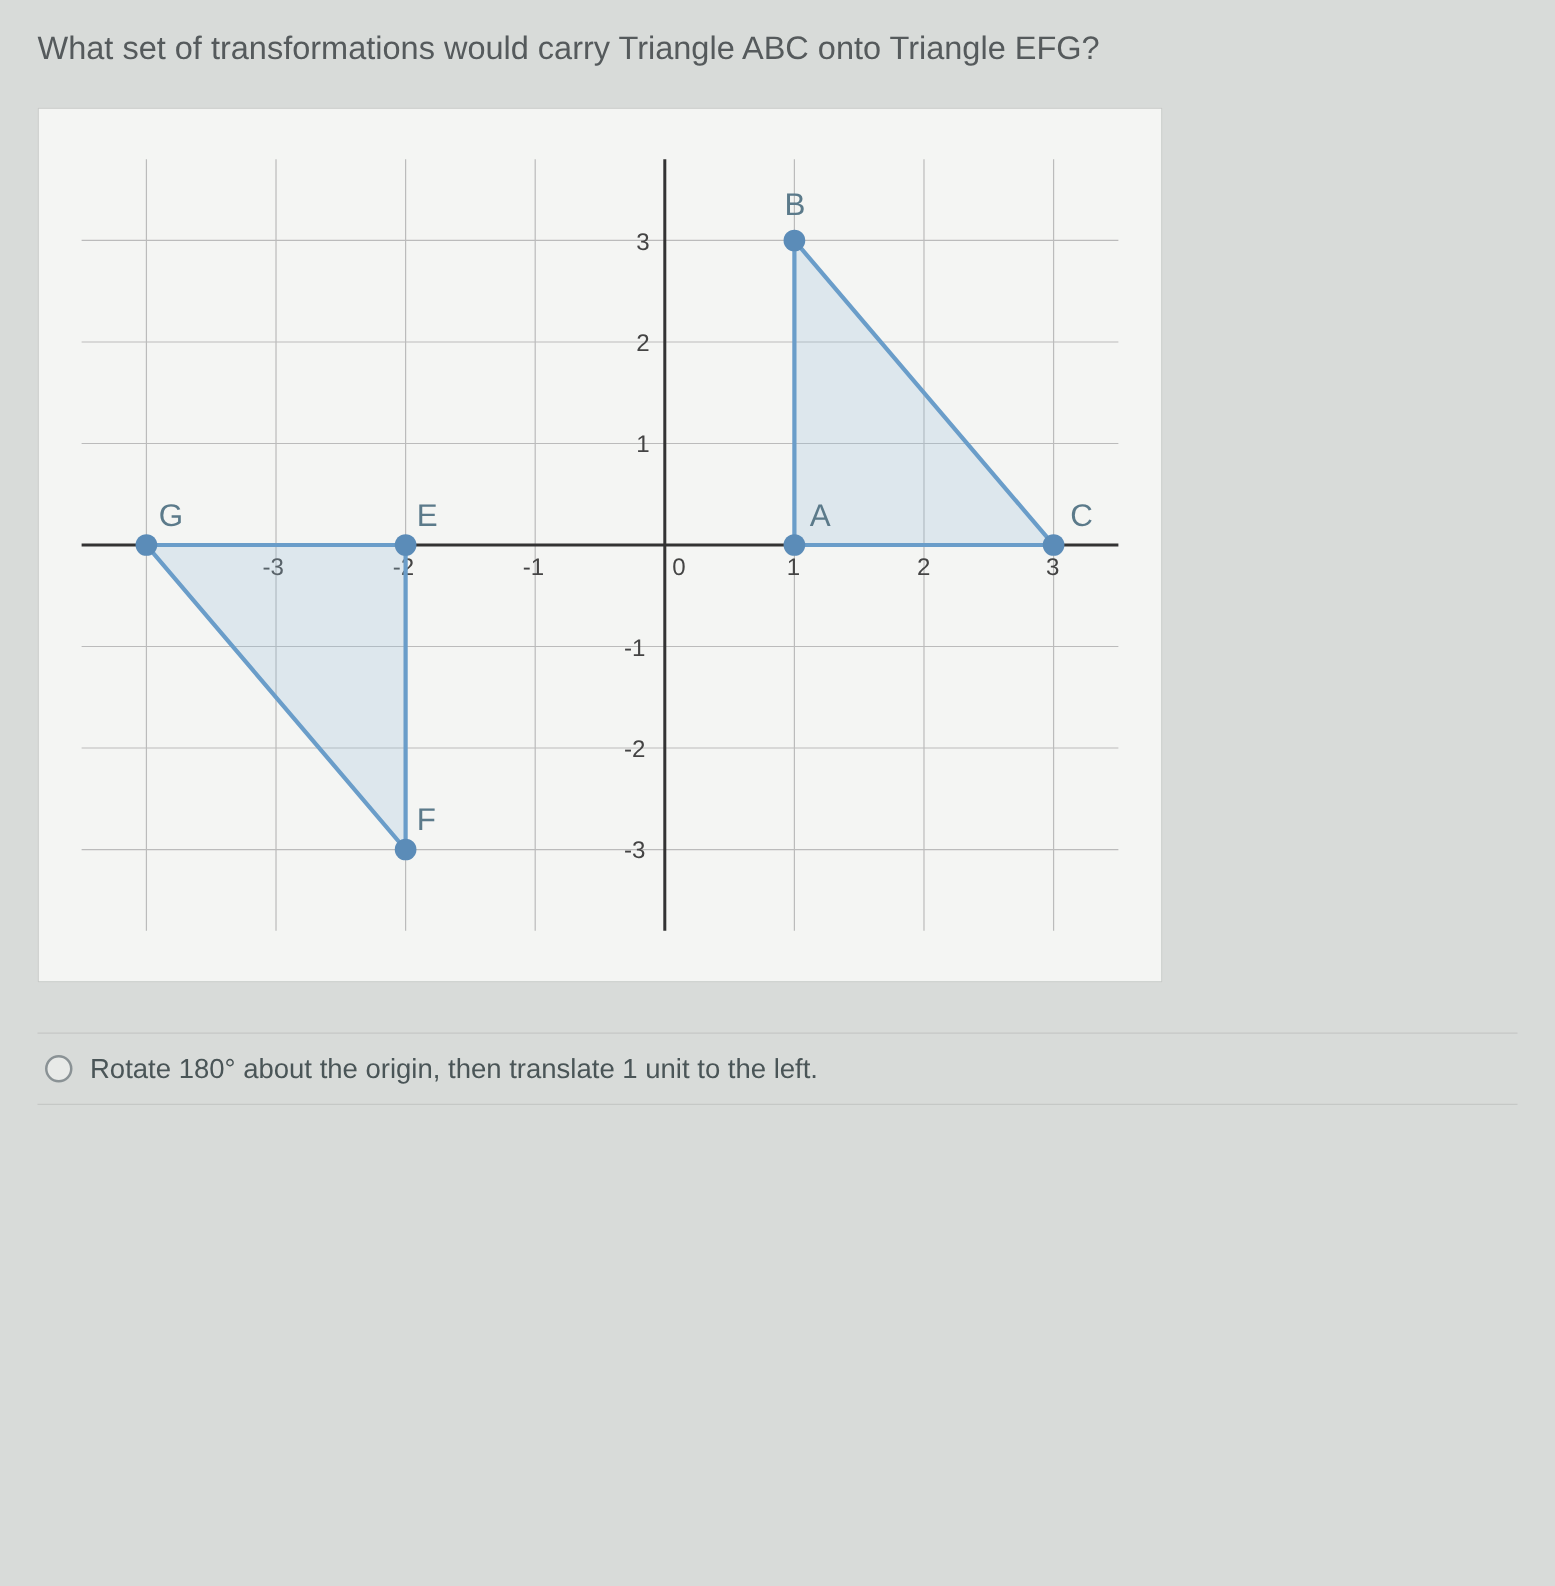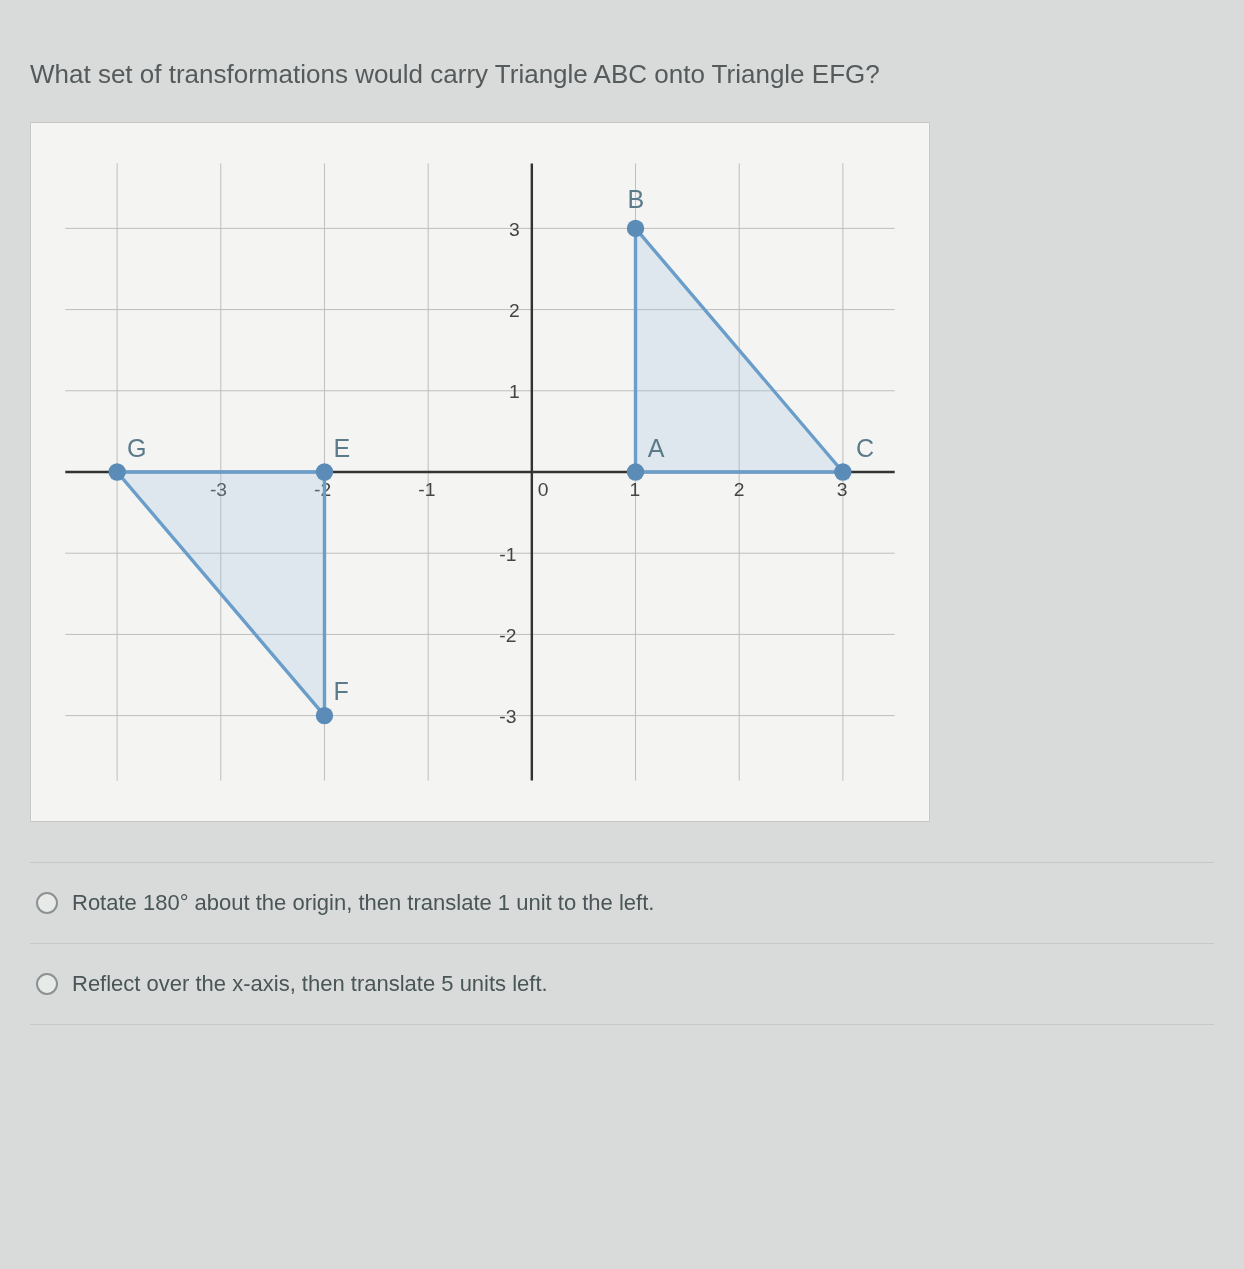--- a/index.html
+++ b/index.html
@@ -7,21 +7,20 @@
     font-family: 'Segoe UI', Arial, sans-serif;
     background: #d8dbd9;
     padding: 20px 30px;
     width: 1244px;
   }
   .question-text {
     font-size: 26px;
     color: #555a5c;
     margin-bottom: 30px;
     line-height: 1.4;
-    margin-top: 36px;
   }
   .chart-container {
     background: #f4f5f3;
     border: 1px solid #c5c8c6;
     padding: 15px;
     margin-bottom: 40px;
     width: 900px;
     height: 700px;
     position: relative;
   }
@@ -34,21 +33,21 @@
   .pt-label { fill: #5b7a8a; font-size: 26px; font-weight: 500; font-family: Arial; }
   .options {
     display: flex;
     flex-direction: column;
     gap: 0;
   }
   .option-row {
     display: flex;
     align-items: center;
     gap: 14px;
-    padding: 27px 6px;
+    padding: 15px 6px;
     border-top: 1px solid #c5c8c6;
     font-size: 22px;
     color: #4a5557;
     cursor: pointer;
   }
   .option-row:last-child { border-bottom: 1px solid #c5c8c6; }
   .radio {
     width: 22px;
     height: 22px;
     border: 2px solid #8a9295;
@@ -121,17 +120,13 @@
     <text class="pt-label" x="298" y="576">F</text>
     <text class="pt-label" x="84" y="324">G</text>
   </svg>
 </div>
 
 <div class="options">
   <div class="option-row">
     <div class="radio"></div>
     <span>Rotate 180° about the origin, then translate 1 unit to the left.</span>
   </div>
-  <div class="option-row">
-    <div class="radio"></div>
-    <span>Reflect over the x-axis, then translate 5 units left.</span>
-  </div>
 </div>
 
 </body></html>

